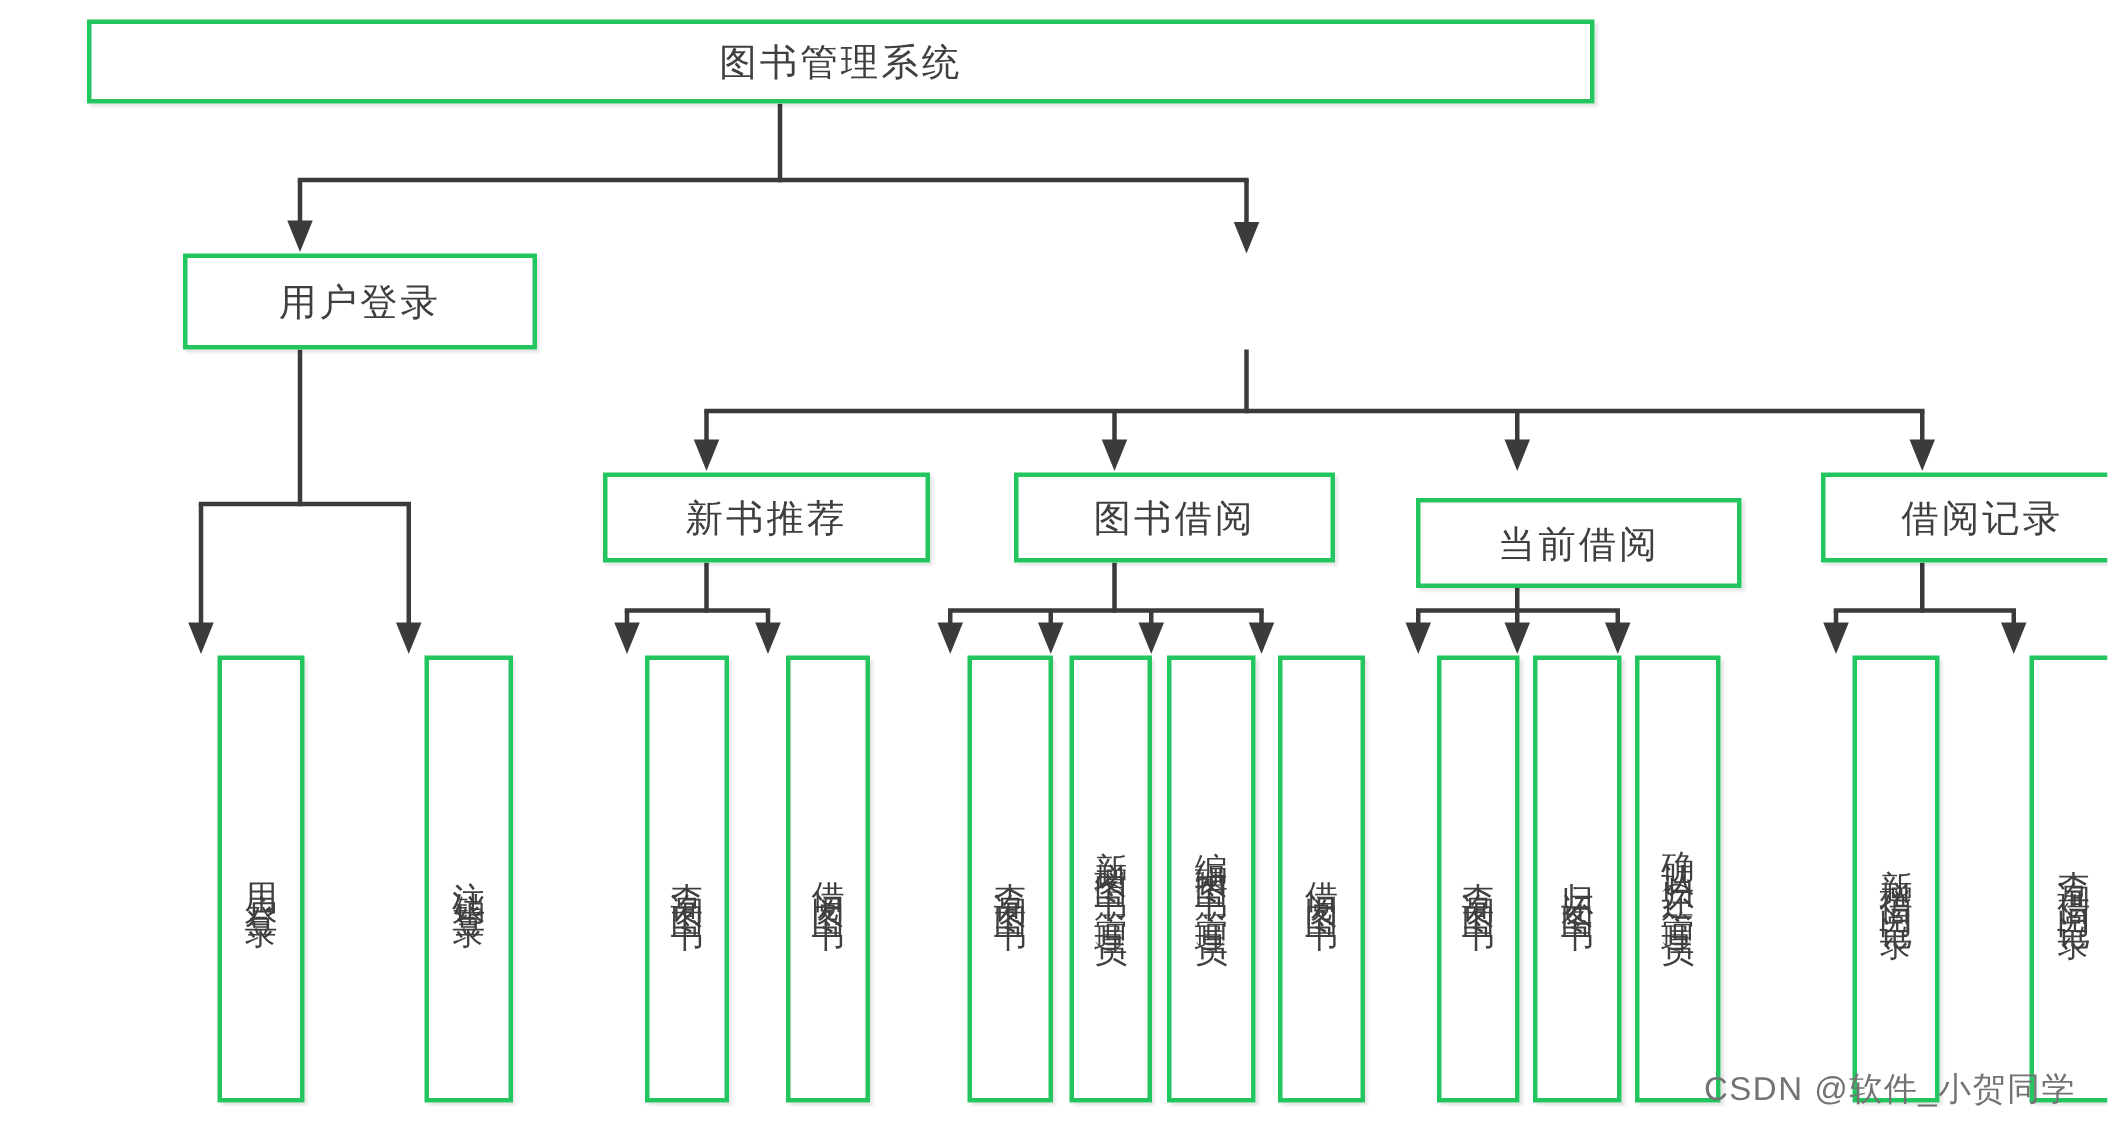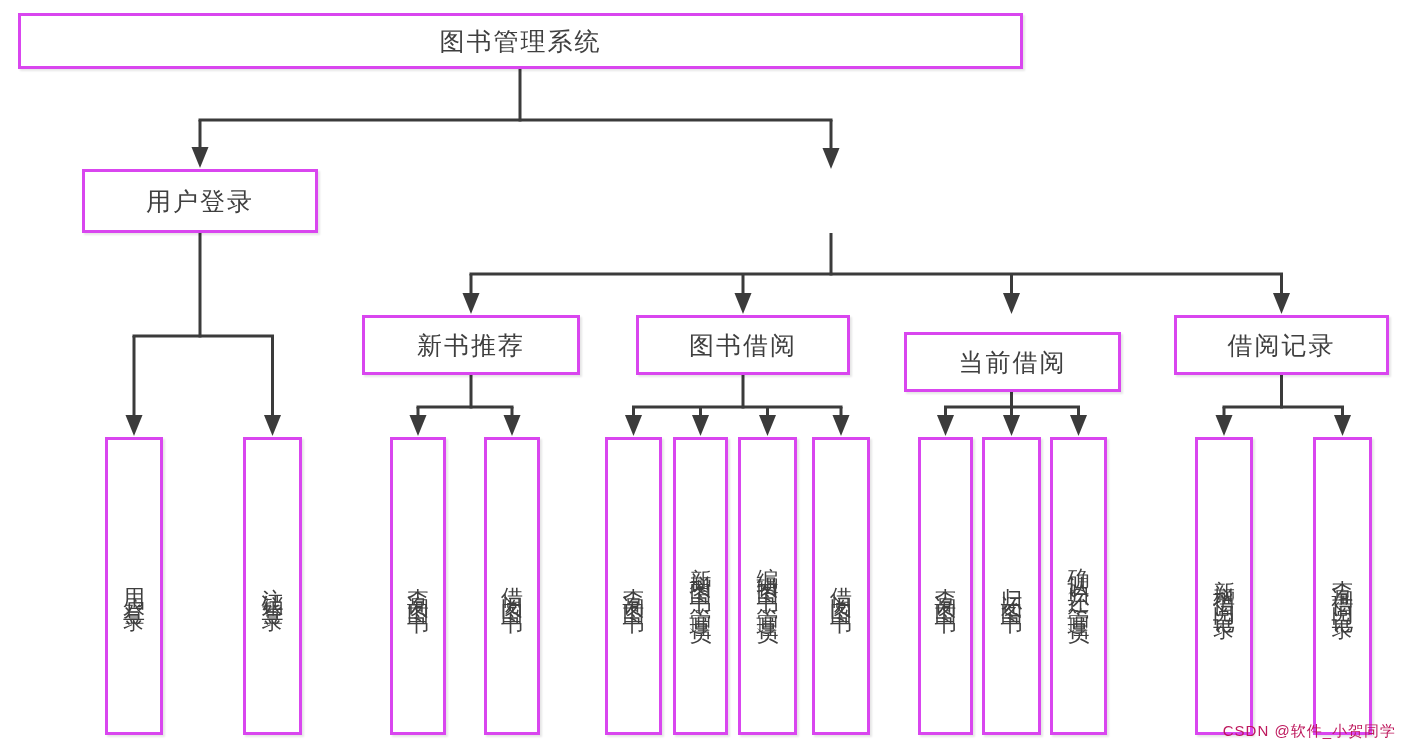--- a/index.html
+++ b/index.html
@@ -17,45 +17,46 @@
   }
   #connectors {
     position: absolute;
     left: 0; top: 0;
     width: 1405px;
     height: 747px;
   }
   .box {
     position: absolute;
     box-sizing: border-box;
-    border: 3px solid #d946ef;
+    border: 3px solid #22c55e;
     background: #ffffff;
     color: #3f3f3f;
     display: flex;
     align-items: center;
     justify-content: center;
     box-shadow: 2px 2px 2px rgba(0,0,0,0.10);
+    margin-left: 40px;
   }
   .hbox {
     font-size: 25px;
     letter-spacing: 2px;
     white-space: nowrap;
   }
   .vbox {
     writing-mode: vertical-lr;
     font-size: 22px;
     letter-spacing: 8px;
     line-height: 1;
   }
   .watermark {
     position: absolute;
-    right: 9px;
+    right: 21px;
     bottom: 6px;
-    font-size: 15px;
-    color: #be185d;
+    font-size: 22px;
+    color: #737373;
     letter-spacing: 1px;
     white-space: nowrap;
   }
 </style>
 </head>
 <body>
 
 <div id="stage">
 
   <svg id="connectors" viewBox="0 0 1405 747" xmlns="http://www.w3.org/2000/svg">

